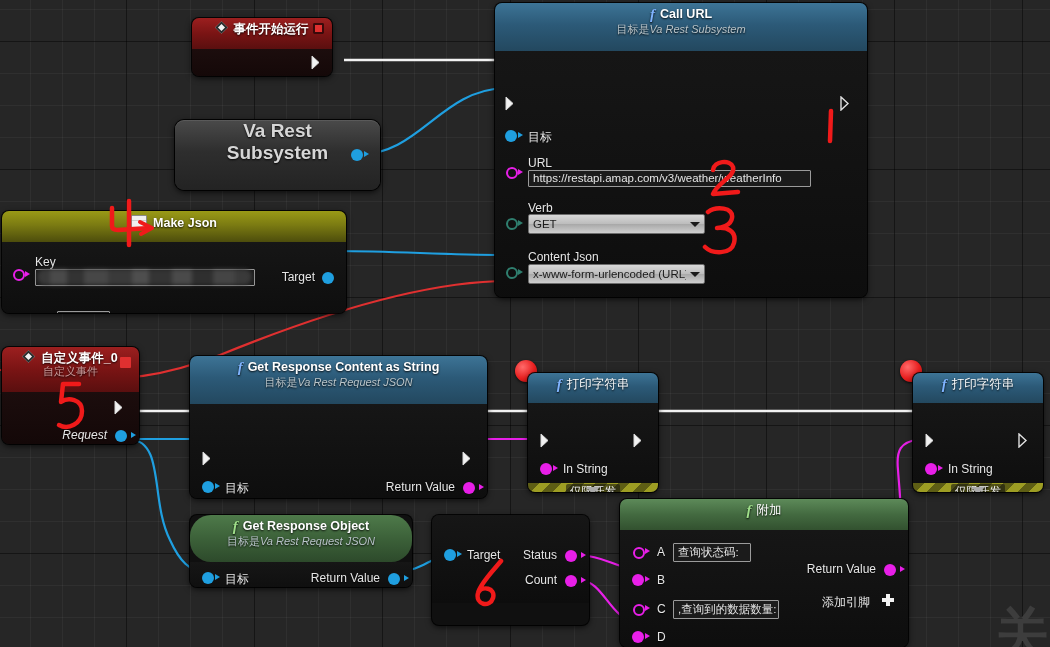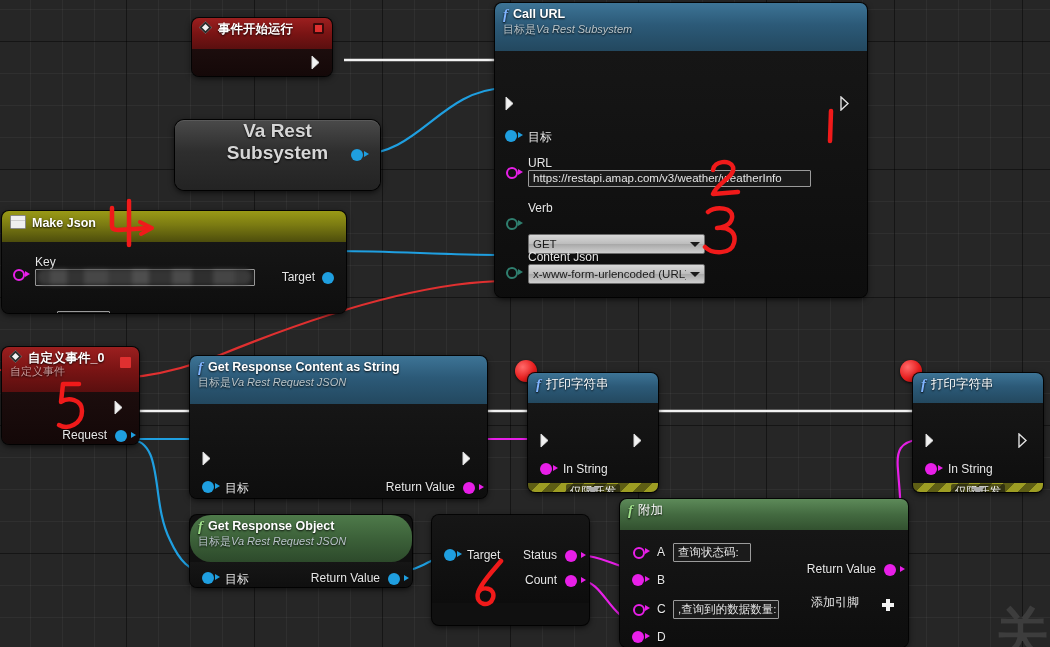--- a/index.html
+++ b/index.html
@@ -31,20 +31,21 @@
     background:#101010;
     box-shadow:0 2px 6px rgba(0,0,0,.75), 0 0 0 1px rgba(0,0,0,.85);
     overflow:hidden;
     color:#e8e8e8;
   }
   .node .body{position:relative;}
   .hdr{
     position:relative;
     padding:4px 8px 5px 8px;
     line-height:1.05;
+    text-align:center;
   }
   .hdr .title{
     font-size:12.5px;font-weight:bold;color:#fff;
     text-shadow:0 1px 2px rgba(0,0,0,.9);
     white-space:nowrap;
   }
   .hdr .sub{
     font-size:11px;font-style:italic;color:#b9c4c9;
     text-shadow:0 1px 2px rgba(0,0,0,.9);
     white-space:nowrap;margin-top:1px;
@@ -73,21 +74,21 @@
     border:1px solid #8a8a8a;border-radius:1px;
   }
 
   
   .hdr-blue{background:linear-gradient(180deg,#3d7496 0%,#2c5a78 45%,#23485f 100%);}
   .hdr-red{background:linear-gradient(180deg,#9c1f1f 0%,#7a1414 50%,#5a0f0f 100%);}
   .hdr-olive{background:linear-gradient(180deg,#9a9a16 0%,#7b7b12 45%,#4d4d0c 100%);}
   .hdr-green{background:linear-gradient(180deg,#4e7a4a 0%,#3c6139 50%,#2d4a2b 100%);border-radius:21px;}
   .hdr-green2{background:linear-gradient(180deg,#5d8a59 0%,#436a40 50%,#32512f 100%);}
   .body-dark{background:linear-gradient(180deg,#161616 0%,#0d0d0d 100%);}
-  .body-red{background:linear-gradient(180deg,#1c0d0d 0%,#120707 100%);}
+  .body-red{background:linear-gradient(180deg,#1c0d0d 0%,#120707 100%);font-style:italic;}
 
   
   .pin{position:absolute;}
   .pin-exec{
     width:13px;height:15px;
   }
   .pin-exec svg{display:block;}
   .pin-circ{
     width:12px;height:12px;border-radius:50%;
   }
@@ -154,21 +155,21 @@
     color:#f2f2f2;font-size:11.5px;text-shadow:0 1px 2px #000;
   }
   .devbar span{background:rgba(15,15,15,.55);padding:0 4px;border-radius:2px;}
   .collapse{
     position:absolute;left:50%;transform:translateX(-50%);
     width:0;height:0;border-left:7px solid transparent;border-right:7px solid transparent;
     border-top:7px solid #aaa;
   }
   .addpin{
     position:absolute;font-size:12px;color:#e6e6e6;white-space:nowrap;
-    display:flex;align-items:flex-end;gap:23px;
+    display:flex;align-items:flex-start;gap:12px;
   }
   .plus{
     position:relative;display:inline-block;width:12px;height:12px;
   }
   .plus:before,.plus:after{content:"";position:absolute;background:#f2f2f2;}
   .plus:before{left:0;top:4px;width:12px;height:4px;}
   .plus:after{left:4px;top:0;width:4px;height:12px;}
   .breakpoint{
     position:absolute;width:22px;height:22px;border-radius:50%;
     background:radial-gradient(circle at 35% 32%, #ff6a6a 0%, #e81f1f 55%, #9e0c0c 100%);
@@ -281,21 +282,21 @@
       <div class="pin-label" style="left:33px;top:78px;">目标</div>
 
       <div class="pin pin-circ hollow" style="left:11px;top:116px;color:#e81fe8;"></div>
       <div class="pin-arrow" style="left:23px;top:118px;color:#e81fe8;"></div>
       <div class="fieldlabel" style="left:33px;top:105px;">URL</div>
       <div class="txtbox" style="left:33px;top:119px;width:283px;height:17px;">https://restapi.amap.com/v3/weather/weatherInfo</div>
 
       <div class="pin pin-circ hollow" style="left:11px;top:167px;color:#2f7f6f;"></div>
       <div class="pin-arrow" style="left:23px;top:169px;color:#2f7f6f;"></div>
       <div class="fieldlabel" style="left:33px;top:150px;">Verb</div>
-      <div class="combo" style="left:33px;top:163px;width:177px;height:20px;margin-top:20px;">
+      <div class="combo" style="left:33px;top:163px;width:177px;height:20px;">
         <span class="cv">GET</span>
         <span class="carrow"></span>
       </div>
 
       <div class="pin pin-circ hollow" style="left:11px;top:216px;color:#2f7f6f;"></div>
       <div class="pin-arrow" style="left:23px;top:218px;color:#2f7f6f;"></div>
       <div class="fieldlabel" style="left:33px;top:199px;">Content Json</div>
       <div class="combo" style="left:33px;top:213px;width:177px;height:20px;">
         <span class="cv">x-www-form-urlencoded (URL)</span>
         <span class="carrow"></span>

